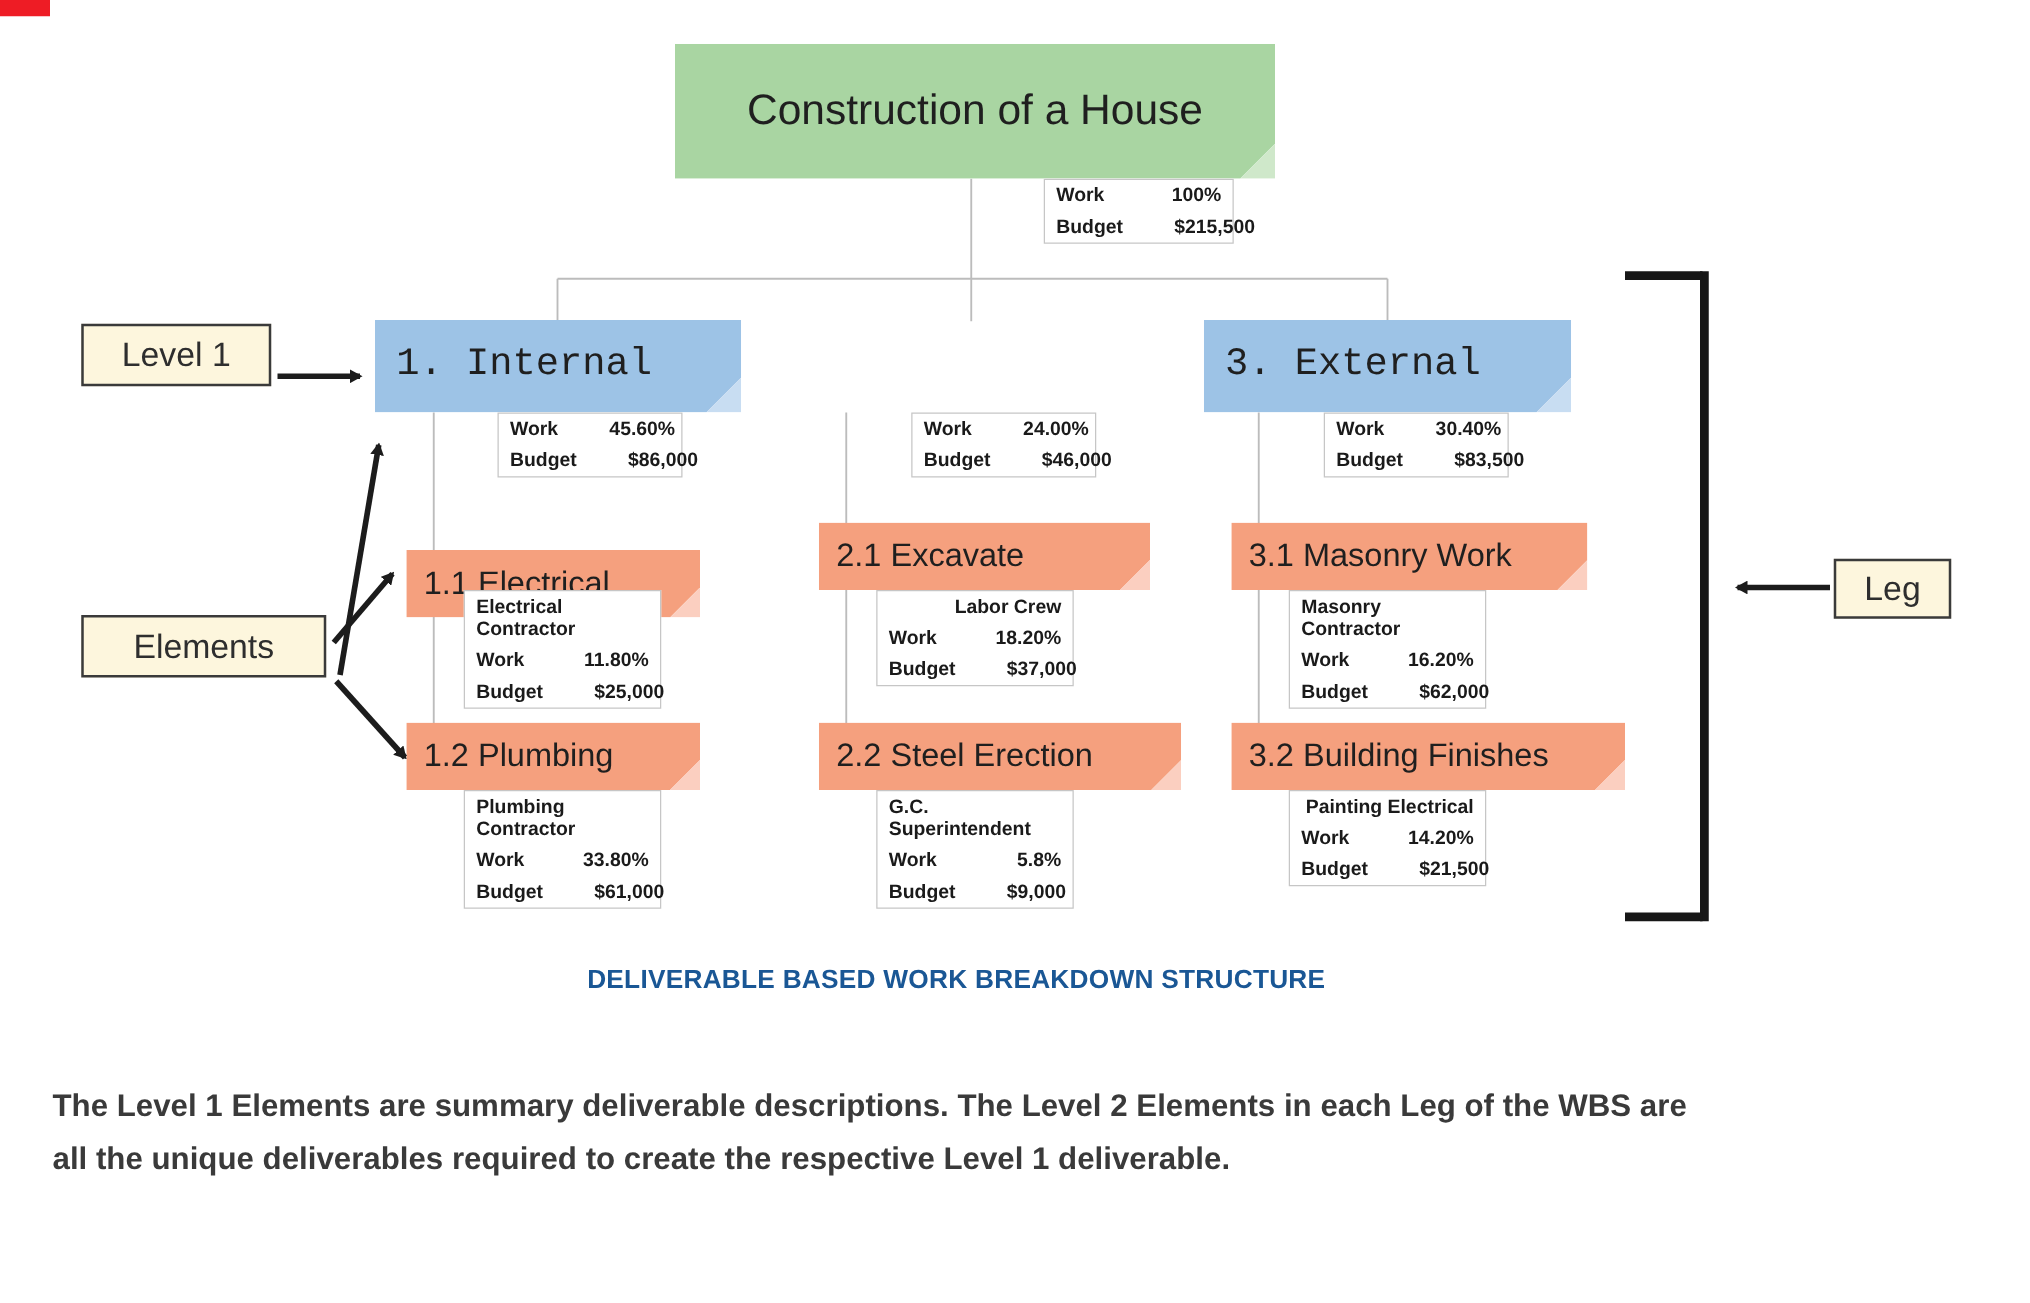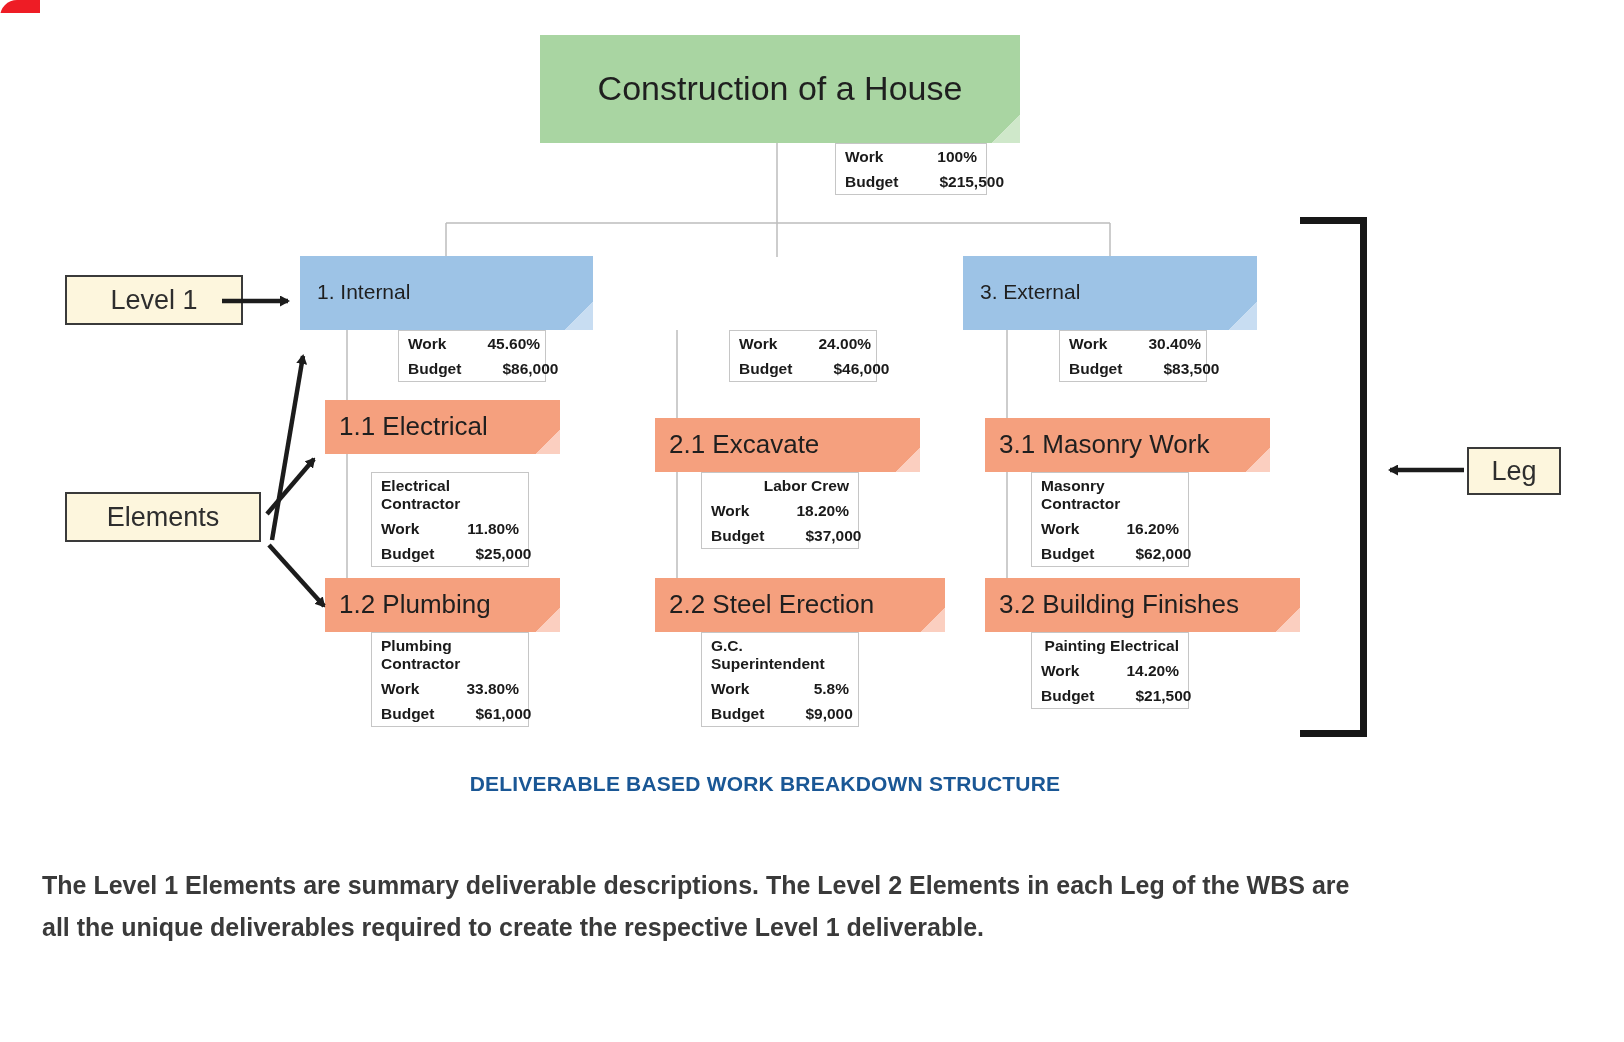--- a/index.html
+++ b/index.html
@@ -1,18 +1,18 @@
 <!DOCTYPE html>
 <html><head>
 <meta charset="utf-8">
 <style>
   * { margin:0; padding:0; box-sizing:border-box; }
   html,body { background:#ffffff; }
   body { font-family:"Liberation Sans","DejaVu Sans",sans-serif; }
-  .canvas { position:relative; width:1624px; height:1042px; background:#fff; overflow:hidden;border-radius:17px; }
+  .canvas { position:relative; width:1624px; height:1042px; background:#fff; overflow:hidden; }
 
   .layer { position:absolute; left:0; top:0; width:1624px; height:1042px; pointer-events:none; }
   .layer.connectors { z-index:0; }
   .layer.arrows { z-index:6; }
 
   .red-marker { position:absolute; left:0; top:0; width:40px; height:13px; background:#ee1c25; z-index:8; }
 
   
   .node { position:absolute; z-index:2; }
   .node .bg { position:absolute; inset:0;
@@ -20,21 +20,21 @@
   .node .fold { position:absolute; right:0; bottom:0; width:28px; height:28px;
     clip-path: polygon(0 100%, 100% 0, 100% 100%); }
   .node .title { position:relative; z-index:1; color:#1f1f1f; white-space:nowrap; }
 
   .node.root .bg { background:#a9d5a2; }
   .node.root .fold { background:#cfe8ca; }
   .node.root .title { font-size:34px; text-align:center; line-height:106px; }
 
   .node.lvl1 .bg { background:#9dc3e6; }
   .node.lvl1 .fold { background:#c8ddf2; }
-  .node.lvl1 .title { font-size:21px; line-height:72px; padding-left:17px; }
+  .node.lvl1 .title { font-size:31px; line-height:72px; padding-left:17px;font-family:Liberation Mono, monospace; }
 
   .node.lvl2 .bg { background:#f5a07e; }
   .node.lvl2 .fold { background:#fbcfc0; width:24px; height:24px;
     clip-path: polygon(0 100%, 100% 0, 100% 100%); }
   .node.lvl2 .bg { clip-path: polygon(0 0, 100% 0, 100% calc(100% - 24px), calc(100% - 24px) 100%, 0 100%); }
   .node.lvl2 .title { font-size:26px; line-height:53px; padding-left:14px; }
 
   
   .stat { position:absolute; background:#fff; border:1px solid #c6c6c6; z-index:3;
     font-size:15.5px; font-weight:600; color:#1a1a1a; }
@@ -96,21 +96,21 @@
     <div class="row">
       <span>Work</span>
       <span class="v">45.60%</span>
     </div>
     <div class="row">
       <span>Budget</span>
       <span class="v">$86,000</span>
     </div>
   </div>
 
-  <div class="node lvl2" style="left:325px; top:400px; width:235px; height:54px;">
+  <div class="node lvl2" style="left:325px; top:440px; width:235px; height:54px;">
     <div class="bg"></div>
     <div class="fold"></div>
     <div class="title">1.1 Electrical</div>
   </div>
   <div class="stat" style="left:371px; top:472px; width:158px;">
     <div class="row full">
       <span>Electrical Contractor</span>
     </div>
     <div class="row">
       <span>Work</span>
@@ -237,21 +237,21 @@
     <div class="row">
       <span>Work</span>
       <span class="v">14.20%</span>
     </div>
     <div class="row">
       <span>Budget</span>
       <span class="v">$21,500</span>
     </div>
   </div>
 
-  <div class="tag" style="left:65px; top:275px; width:178px; height:50px;">Level 1</div>
+  <div class="tag" style="left:65px; top:259px; width:152px; height:50px;">Level 1</div>
   <div class="tag" style="left:65px; top:492px; width:196px; height:50px;">Elements</div>
   <div class="tag" style="left:1467px; top:447px; width:94px; height:48px;">Leg</div>
 
   <svg class="layer arrows" viewBox="0 0 1624 1042">
     <defs>
       <marker id="ah" markerWidth="10" markerHeight="11" refX="8" refY="5.5" orient="auto" markerUnits="userSpaceOnUse">
         <path d="M0,0 L10,5.5 L0,11 z" fill="#1c1c1c"></path>
       </marker>
     </defs>
     <g stroke="#1c1c1c" stroke-width="4.5" fill="none">

